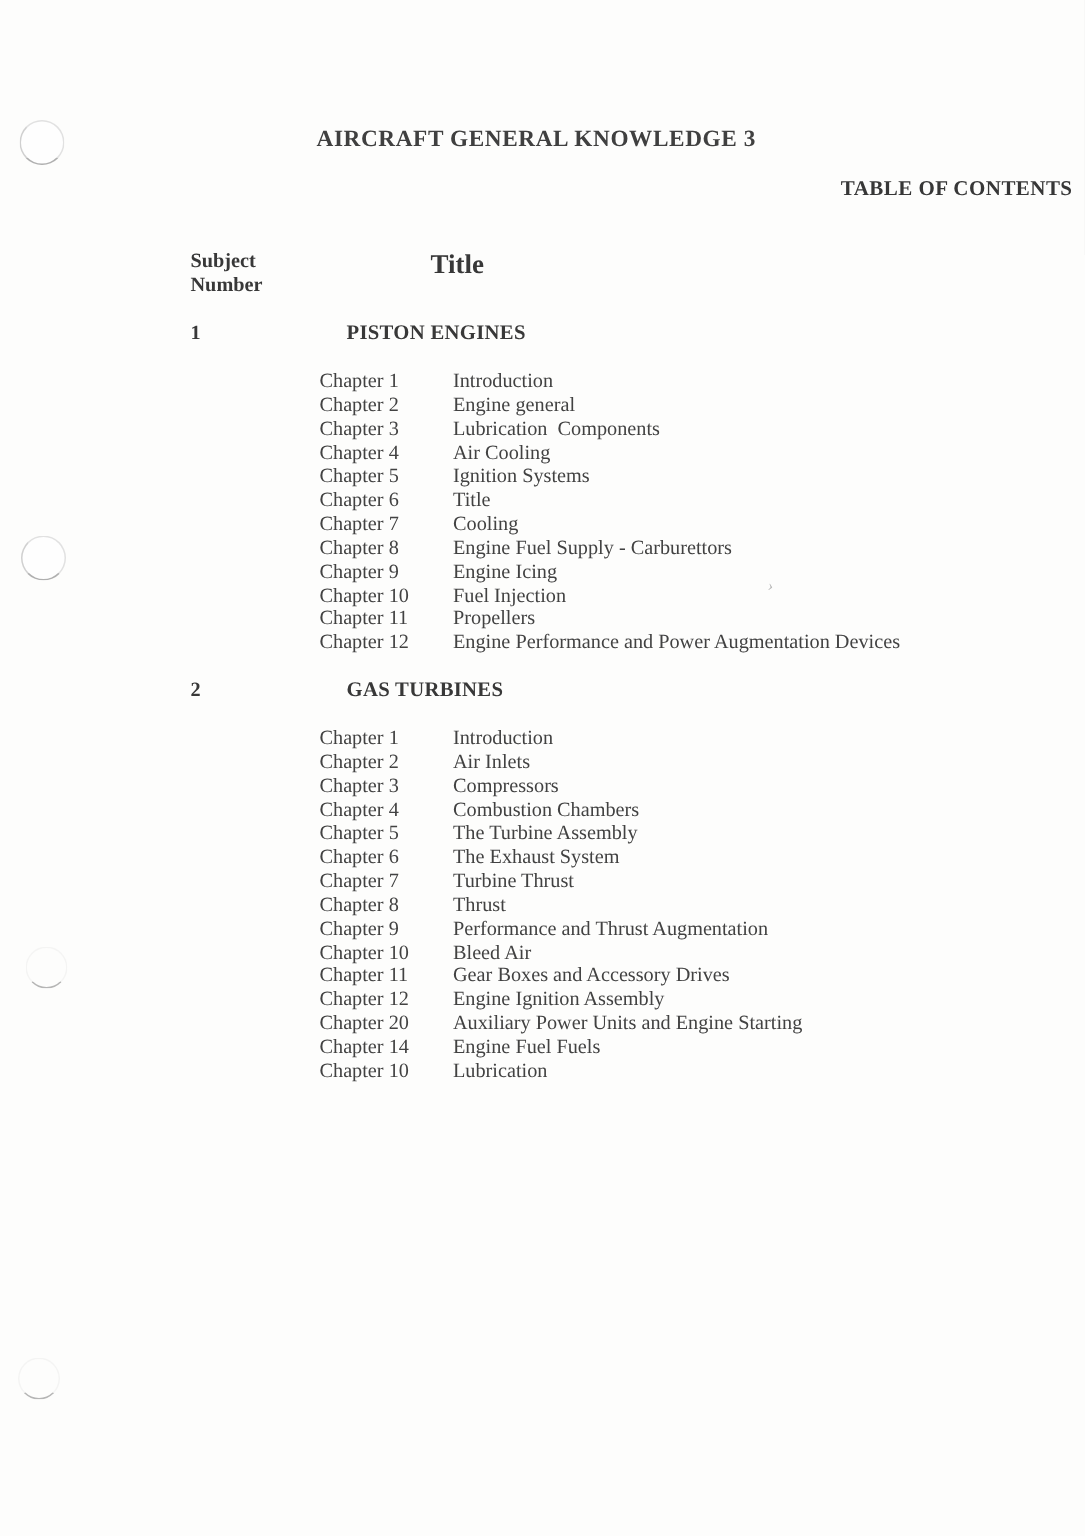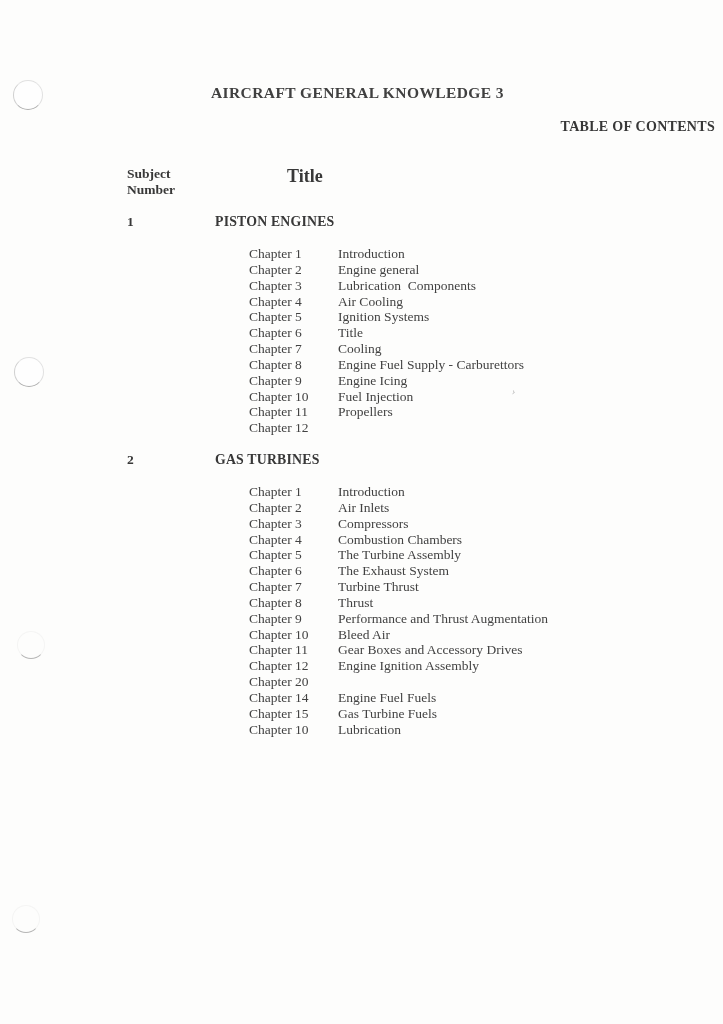--- a/index.html
+++ b/index.html
@@ -54,34 +54,34 @@
   }
   .col-head-title {
     position: absolute; left: 287px; top: 166px;
     font-weight: bold; font-size: 18px; color: #383838;
   }
   .section-number {
     position: absolute; left: 127px;
     font-weight: bold; font-size: 13.5px; color: #383838;
   }
   .section-heading {
-    position: absolute; left: 215px;
+    position: absolute; left: 231px;
     font-weight: bold; font-size: 13.8px; letter-spacing: 0.2px;
     color: #383838;
   }
   .sec1-row { top: 214px; }
   .sec2-row { top: 452px; }
   .chapter-list {
     position: absolute; left: 213px;
     font-size: 13.5px; line-height: 15.85px;
     color: #424242;
   }
   .chapters-1 { top: 246px; }
   .chapters-2 { top: 484px; }
-  .chapter-row { display: flex; margin-left: 36px; }
+  .chapter-row { display: flex; }
   .chapter-label { width: 89px; flex: 0 0 89px; }
   .chapter-title { white-space: pre; }
 </style>
 </head>
 <body>
 
 <div class="page">
 
   <div class="punch-hole" style="left:13px; top:80px; width:28px; height:28px;"></div>
   <div class="punch-hole" style="left:14px; top:357px; width:28px; height:28px;"></div>
@@ -138,20 +138,21 @@
       <div class="chapter-row">
         <span class="chapter-label">Chapter 10</span>
         <span class="chapter-title">Fuel Injection</span>
       </div>
       <div class="chapter-row">
         <span class="chapter-label">Chapter 11</span>
         <span class="chapter-title">Propellers</span>
       </div>
       <div class="chapter-row">
         <span class="chapter-label">Chapter 12</span>
+        <span class="chapter-title">Engine Performance and Power Augmentation Devices</span>
       </div>
     </div>
 
   <div class="section-number sec2-row">2</div>
   <div class="section-heading sec2-row">GAS TURBINES</div>
   <div class="chapter-list chapters-2">
       <div class="chapter-row">
         <span class="chapter-label">Chapter 1</span>
         <span class="chapter-title">Introduction</span>
       </div>
@@ -194,28 +195,25 @@
       <div class="chapter-row">
         <span class="chapter-label">Chapter 11</span>
         <span class="chapter-title">Gear Boxes and Accessory Drives</span>
       </div>
       <div class="chapter-row">
         <span class="chapter-label">Chapter 12</span>
         <span class="chapter-title">Engine Ignition Assembly</span>
       </div>
       <div class="chapter-row">
         <span class="chapter-label">Chapter 20</span>
+        <span class="chapter-title">Auxiliary Power Units and Engine Starting</span>
       </div>
       <div class="chapter-row">
         <span class="chapter-label">Chapter 14</span>
         <span class="chapter-title">Engine Fuel Fuels</span>
       </div>
       <div class="chapter-row">
-        <span class="chapter-label">Chapter 15</span>
-        <span class="chapter-title">Gas Turbine Fuels</span>
-      </div>
-      <div class="chapter-row">
         <span class="chapter-label">Chapter 10</span>
         <span class="chapter-title">Lubrication</span>
       </div>
     </div>
 
 </div>
 
 </body></html>

